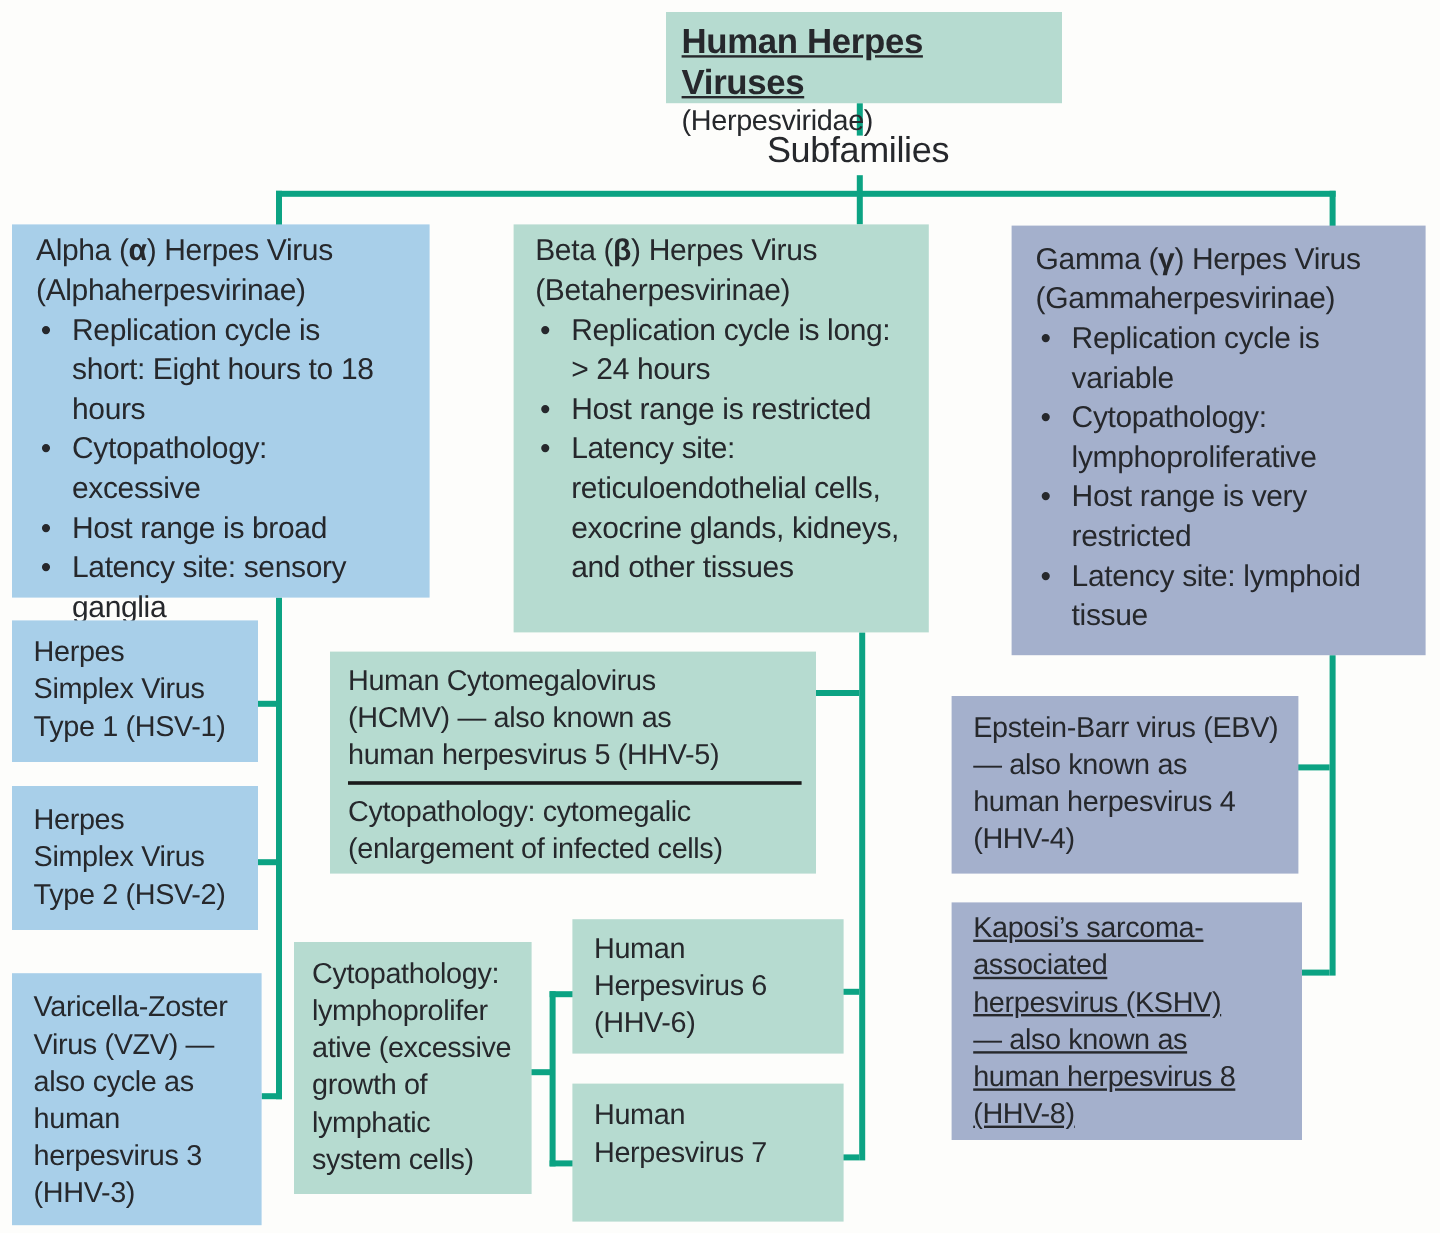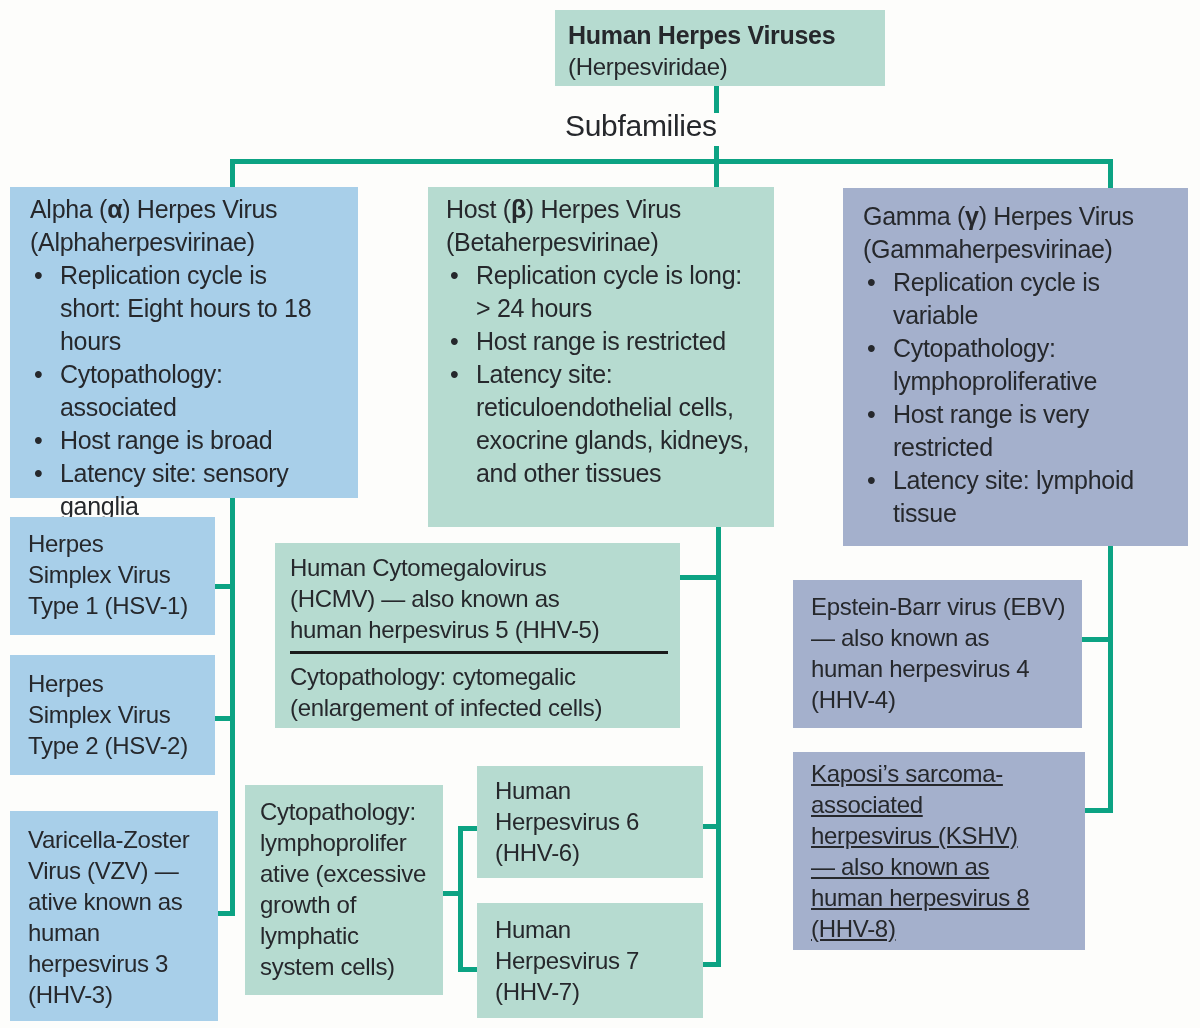--- a/index.html
+++ b/index.html
@@ -8,24 +8,24 @@
     background:#fdfdfb;overflow:hidden;
     font-family:"Liberation Sans",sans-serif;color:#26282c;
   }
   .line{position:absolute;background:#0ca383;z-index:0;}
   .box{position:absolute;z-index:1;box-sizing:border-box;letter-spacing:-0.3px;}
   .teal{background:#b6dbd0;}
   .blue{background:#a8cfe9;}
   .slate{background:#a4b0cc;}
 
   .root-box{padding:8px 12px 6px 13px;}
-  .root-title{font-weight:bold;font-size:25px;line-height:34px;}
+  .root-title{font-weight:bold;font-size:29px;line-height:34px;text-decoration:underline;}
   .root-sub{font-size:24px;line-height:29px;}
 
-  .label{position:absolute;z-index:2;font-size:30px;letter-spacing:-0.3px;}
+  .label{position:absolute;z-index:2;text-align:center;font-size:30px;letter-spacing:-0.3px;}
 
   .family{font-size:25px;line-height:33px;}
   .greek{font-weight:bold;}
   ul.bullets{margin:0;padding:0;list-style:none;}
   .bullets li{position:relative;padding-left:30px;}
   .bullets li::before{content:"\2022";position:absolute;left:4px;}
 
   .leaf{font-size:24px;line-height:31px;}
   .tline{white-space:nowrap;}
   .hcmv-divider{border-top:3px solid #1b1b1b;margin:6px 2px 7px 0;}
@@ -65,28 +65,28 @@
     <div class="root-sub">(Herpesviridae)</div>
   </div>
 
   <div class="label" style="left:565px;top:109px;width:300px;">Subfamilies</div>
 
   <div class="box blue family" style="left:10px;top:187px;width:348px;height:311px;padding:6px 26px 2px 20px;">
     <div><span>Alpha (</span><span class="greek">α</span><span>) Herpes Virus</span></div>
     <div>(Alphaherpesvirinae)</div>
     <ul class="bullets">
         <li>Replication cycle is short: Eight hours to 18 hours</li>
-        <li>Cytopathology: associated</li>
+        <li>Cytopathology: excessive</li>
         <li>Host range is broad</li>
         <li>Latency site: sensory ganglia</li>
       </ul>
   </div>
 
   <div class="box teal family" style="left:428px;top:187px;width:346px;height:340px;padding:6px 14px 6px 18px;">
-    <div><span>Host (</span><span class="greek">β</span><span>) Herpes Virus</span></div>
+    <div><span>Beta (</span><span class="greek">β</span><span>) Herpes Virus</span></div>
     <div>(Betaherpesvirinae)</div>
     <ul class="bullets">
         <li>Replication cycle is long: &gt; 24 hours</li>
         <li>Host range is restricted</li>
         <li>Latency site: reticuloendothelial cells, exocrine glands, kidneys, and other tissues</li>
       </ul>
   </div>
 
   <div class="box slate family" style="left:843px;top:188px;width:345px;height:358px;padding:12px 14px 6px 20px;">
     <div><span>Gamma (</span><span class="greek">γ</span><span>) Herpes Virus</span></div>
@@ -105,21 +105,21 @@
       <div class="tline">Type 1 (HSV-1)</div>
     </div>
   <div class="box blue leaf" style="left:10px;top:655px;width:205px;height:120px;padding:13px 6px 6px 18px;">
       <div class="tline">Herpes</div>
       <div class="tline">Simplex Virus</div>
       <div class="tline">Type 2 (HSV-2)</div>
     </div>
   <div class="box blue leaf" style="left:10px;top:800px;width:208px;height:210px;padding:13px 6px 6px 18px;margin-top:11px;">
       <div class="tline">Varicella-Zoster</div>
       <div class="tline">Virus (VZV) —</div>
-      <div class="tline">ative known as</div>
+      <div class="tline">also cycle as</div>
       <div class="tline">human</div>
       <div class="tline">herpesvirus 3</div>
       <div class="tline">(HHV-3)</div>
     </div>
 
   <div class="box teal leaf" style="left:275px;top:543px;width:405px;height:185px;padding:9px 10px 6px 15px;">
     <div>
         <div class="tline">Human Cytomegalovirus</div>
         <div class="tline">(HCMV) — also known as</div>
         <div class="tline">human herpesvirus 5 (HHV-5)</div>
@@ -141,21 +141,20 @@
     </div>
 
   <div class="box teal leaf" style="left:477px;top:766px;width:226px;height:112px;padding:9px 6px 6px 18px;">
       <div class="tline">Human</div>
       <div class="tline">Herpesvirus 6</div>
       <div class="tline">(HHV-6)</div>
     </div>
   <div class="box teal leaf" style="left:477px;top:903px;width:226px;height:115px;padding:11px 6px 6px 18px;">
       <div class="tline">Human</div>
       <div class="tline">Herpesvirus 7</div>
-      <div class="tline">(HHV-7)</div>
     </div>
 
   <div class="box slate leaf" style="left:793px;top:580px;width:289px;height:148px;padding:11px 6px 6px 18px;">
       <div class="tline">Epstein-Barr virus (EBV)</div>
       <div class="tline">— also known as</div>
       <div class="tline">human herpesvirus 4</div>
       <div class="tline">(HHV-4)</div>
     </div>
   <div class="box slate leaf" style="left:793px;top:752px;width:292px;height:198px;padding:6px 6px 4px 18px;text-decoration:underline;">
       <div class="tline">Kaposi’s sarcoma-</div>

